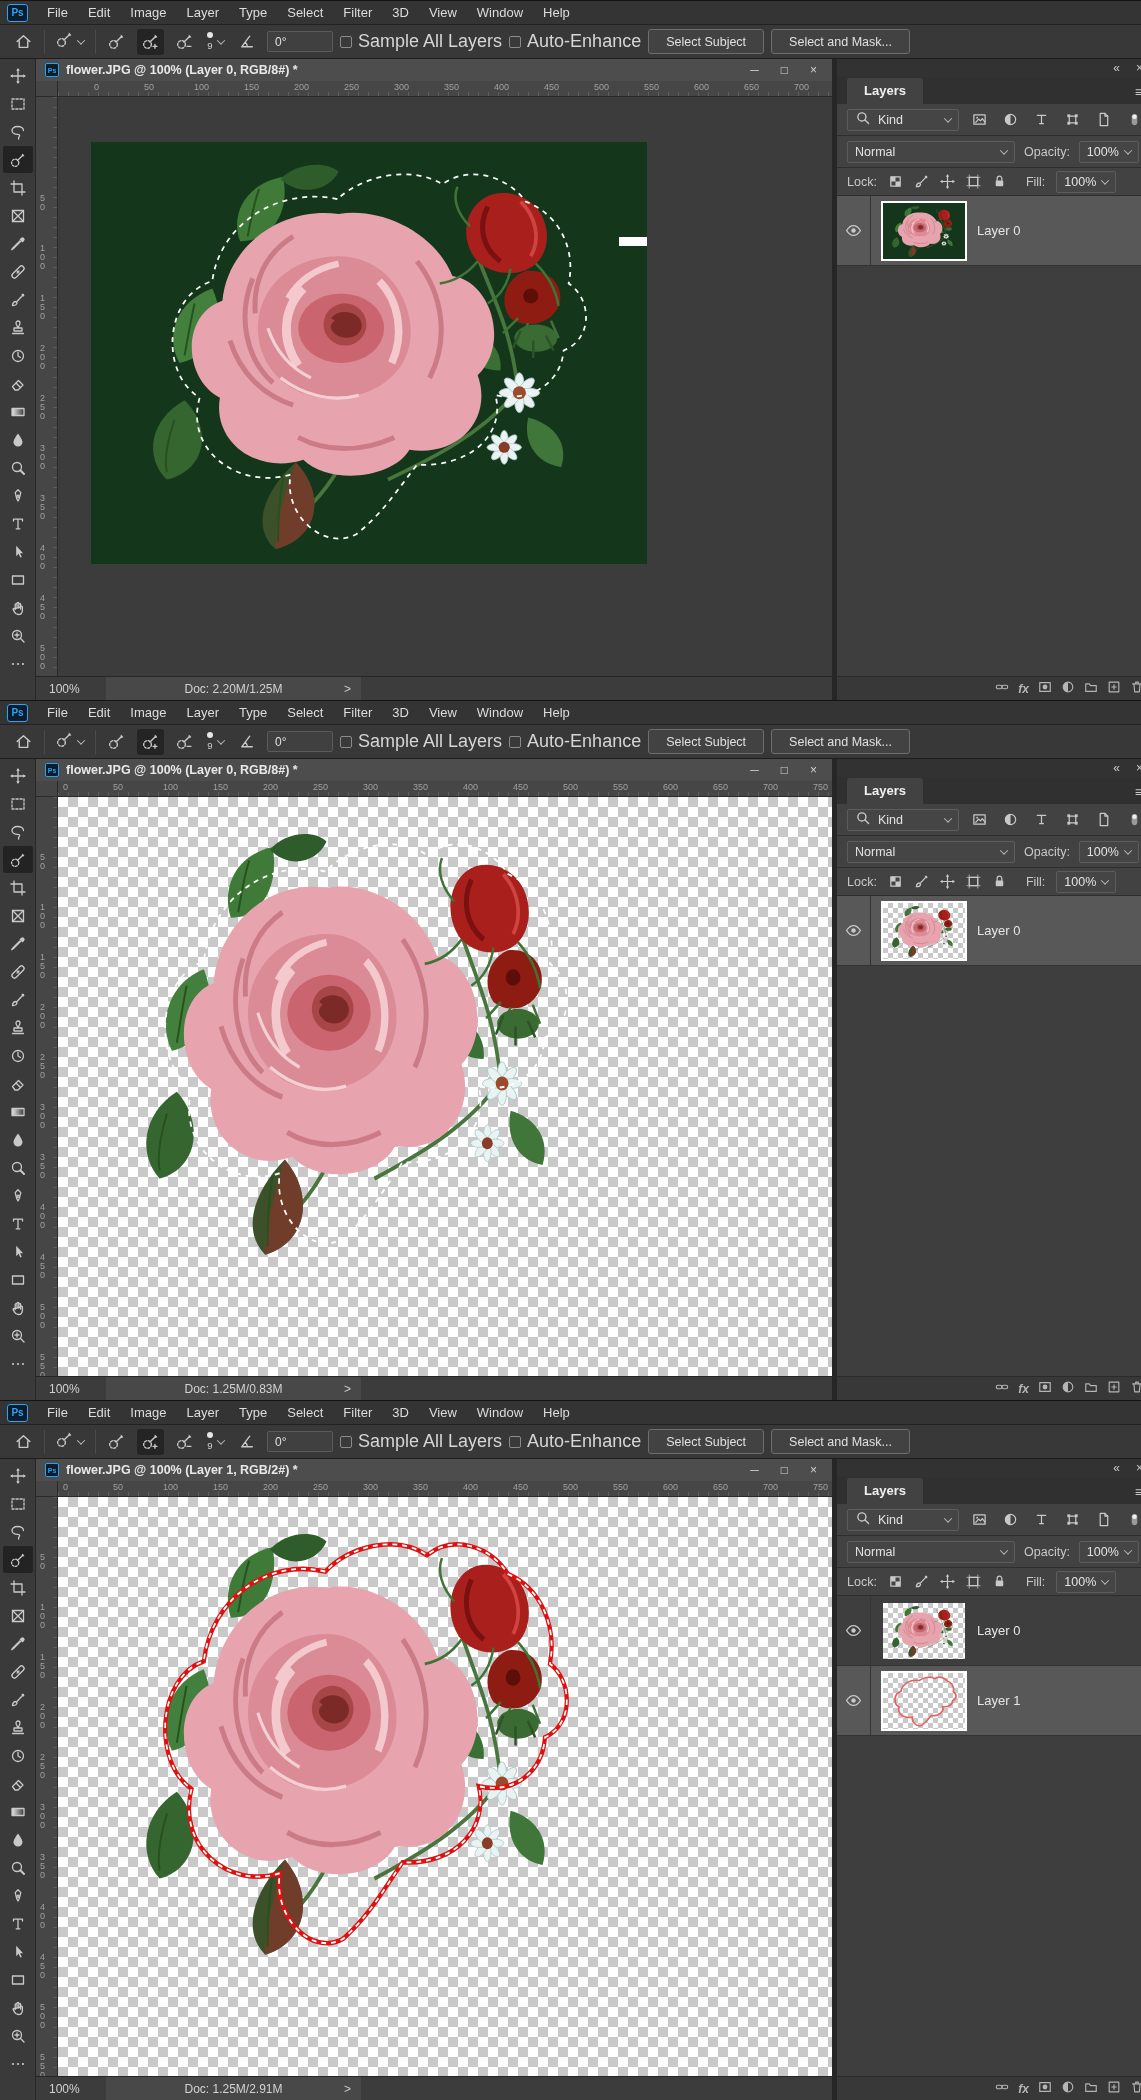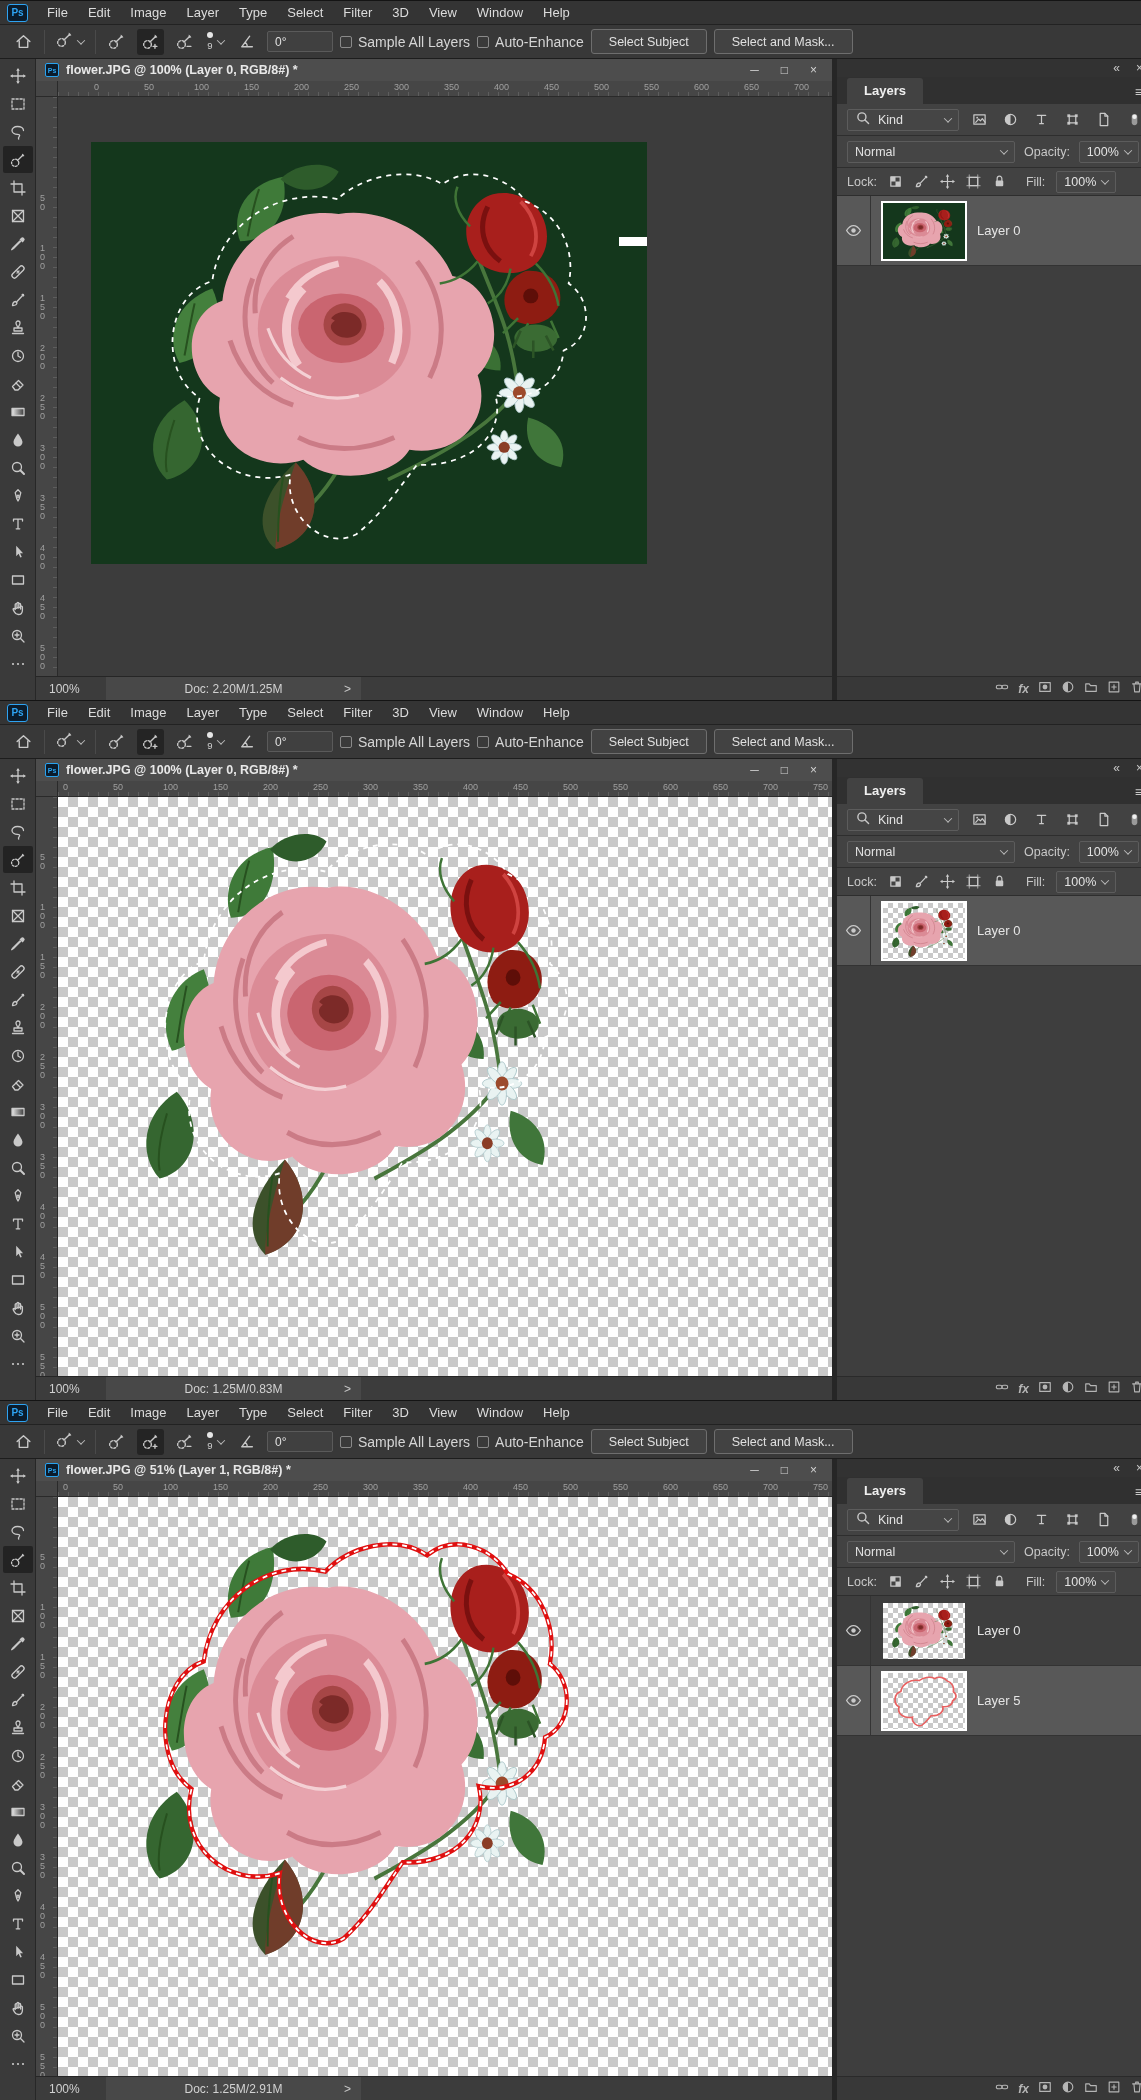--- a/index.html
+++ b/index.html
@@ -18,21 +18,21 @@
   .ob-btn.pressed { background: #242424; }
   .ic { width: 17px; height: 17px; stroke: #c9c9c9; fill: none; stroke-width: 1.3; stroke-linecap: round; stroke-linejoin: round; }
   .ic .f { fill: #c9c9c9; stroke: none; }
   .chev { width: 6px; height: 6px; border-right: 1.4px solid #b9b9b9; border-bottom: 1.4px solid #b9b9b9; transform: rotate(45deg) translate(-1px,-1px); display: inline-block; }
   .preset { display: flex; align-items: center; gap: 5px; padding: 0 4px; }
   .brushsize { display: flex; align-items: center; gap: 5px; padding: 0 2px; }
   .bs-col { display: flex; flex-direction: column; align-items: center; }
   .bs-dot { width: 6px; height: 6px; border-radius: 50%; background: #e6e6e6; margin-bottom: 2px; }
   .bs-num { font-size: 9.5px; color: #cfcfcf; }
   .ob-field { background: #404040; border: 1px solid #5a5a5a; border-radius: 2px; height: 21px; min-width: 66px; display: flex; align-items: center; padding: 0 7px; font-size: 12px; color: #e0e0e0; }
-  .ob-check { display: flex; align-items: center; gap: 6px; font-size: 14px; color: #d5d5d5; justify-content: center; }
+  .ob-check { display: flex; align-items: center; gap: 6px; font-size: 18px; color: #d5d5d5; justify-content: center; }
   .cb { width: 12px; height: 12px; border: 1px solid #8a8a8a; border-radius: 2px; background: #3a3a3a; flex: 0 0 12px; }
   .btn { background: #424242; border: 1px solid #6e6e6e; border-radius: 3px; color: #e0e0e0; font-size: 12.5px; height: 25px; padding: 0 17px; display: flex; align-items: center; }
 
   
   .workspace { flex: 1; display: flex; min-height: 0; background: #262626; }
   .toolstrip { flex: 0 0 36px; background: #3a3a3a; border-right: 1px solid #272727; display: flex; flex-direction: column; align-items: center; padding-top: 3px; gap: 1px; }
   .tool { width: 30px; height: 27px; display: flex; align-items: center; justify-content: center; border-radius: 2px; }
   .tool.active { background: #232323; }
   .tool .ic { width: 16px; height: 16px; }
 
@@ -1302,21 +1302,21 @@
           <svg class="ic" viewBox="0 0 16 16" aria-hidden="true">
             <circle class="f" cx="3" cy="8" r="1.1"></circle>
             <circle class="f" cx="8" cy="8" r="1.1"></circle>
             <circle class="f" cx="13" cy="8" r="1.1"></circle>
           </svg>
         </div>
       </div>
       <div class="docwin">
         <div class="titlebar">
           <span class="fileicon">Ps</span>
-          <span class="doc-title">flower.JPG @ 51% (Layer 1, RGB/8#) *</span>
+          <span class="doc-title">flower.JPG @ 100% (Layer 1, RGB/2#) *</span>
           <span class="win-controls">
             <span>─</span>
             <span>□</span>
             <span>×</span>
           </span>
         </div>
         <div class="rulerrow">
           <div class="corner"></div>
           <div class="hruler">
             <span class="hlab" style="left: 5px;">0</span>
@@ -1538,21 +1538,21 @@
               <svg class="ic" viewBox="0 0 16 16" aria-hidden="true">
                 <path d="M1.5 8C3.5 4.8 5.6 3.4 8 3.4s4.5 1.4 6.5 4.6c-2 3.2-4.1 4.6-6.5 4.6S3.5 11.2 1.5 8z"></path>
                 <circle class="f" cx="8" cy="8" r="2.1"></circle>
               </svg>
             </span>
             <span class="thumb t-checker">
               <svg viewBox="0 0 440 340" preserveAspectRatio="none">
                 <use href="#ants" class="ants-thumb"></use>
               </svg>
             </span>
-            <span class="layer-name">Layer 5</span>
+            <span class="layer-name">Layer 1</span>
           </div>
         </div>
         <div class="lp-bottom">
           <span><svg class="ic" viewBox="0 0 16 16" aria-hidden="true">
               <rect x="1.5" y="6" width="6.5" height="4" rx="2"></rect>
               <rect x="8" y="6" width="6.5" height="4" rx="2"></rect>
             </svg></span>
           <span class="fx-glyph">fx</span>
           <span><svg class="ic" viewBox="0 0 16 16" aria-hidden="true">
               <rect x="2" y="3" width="12" height="10"></rect>

